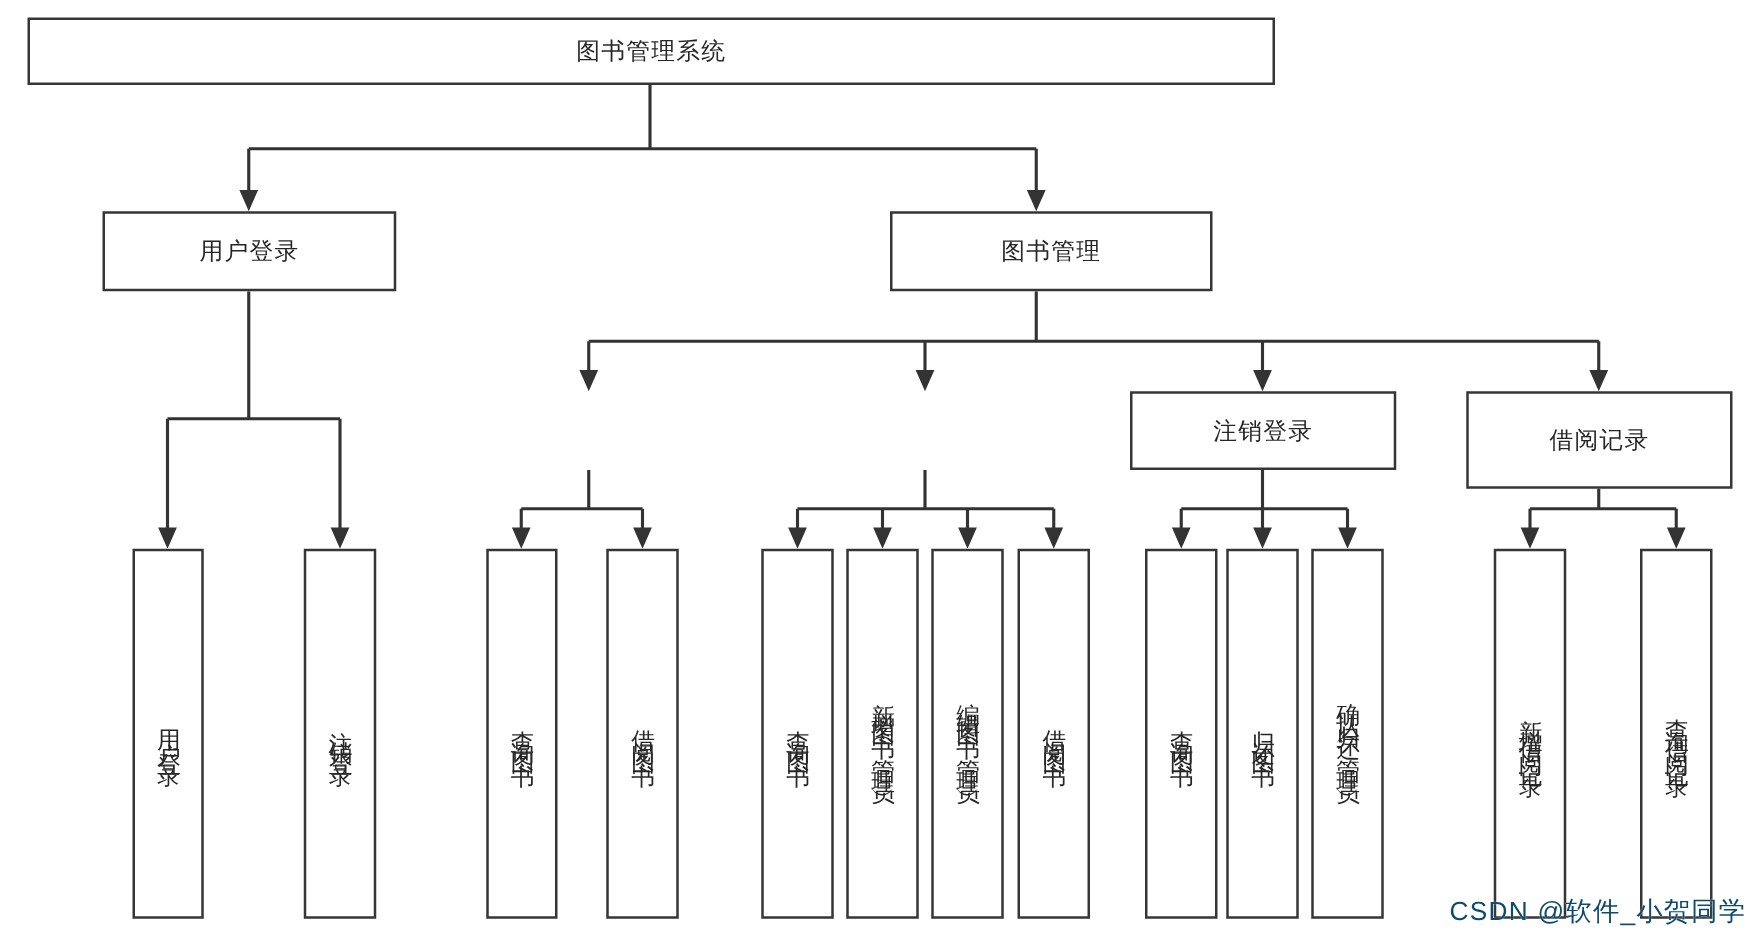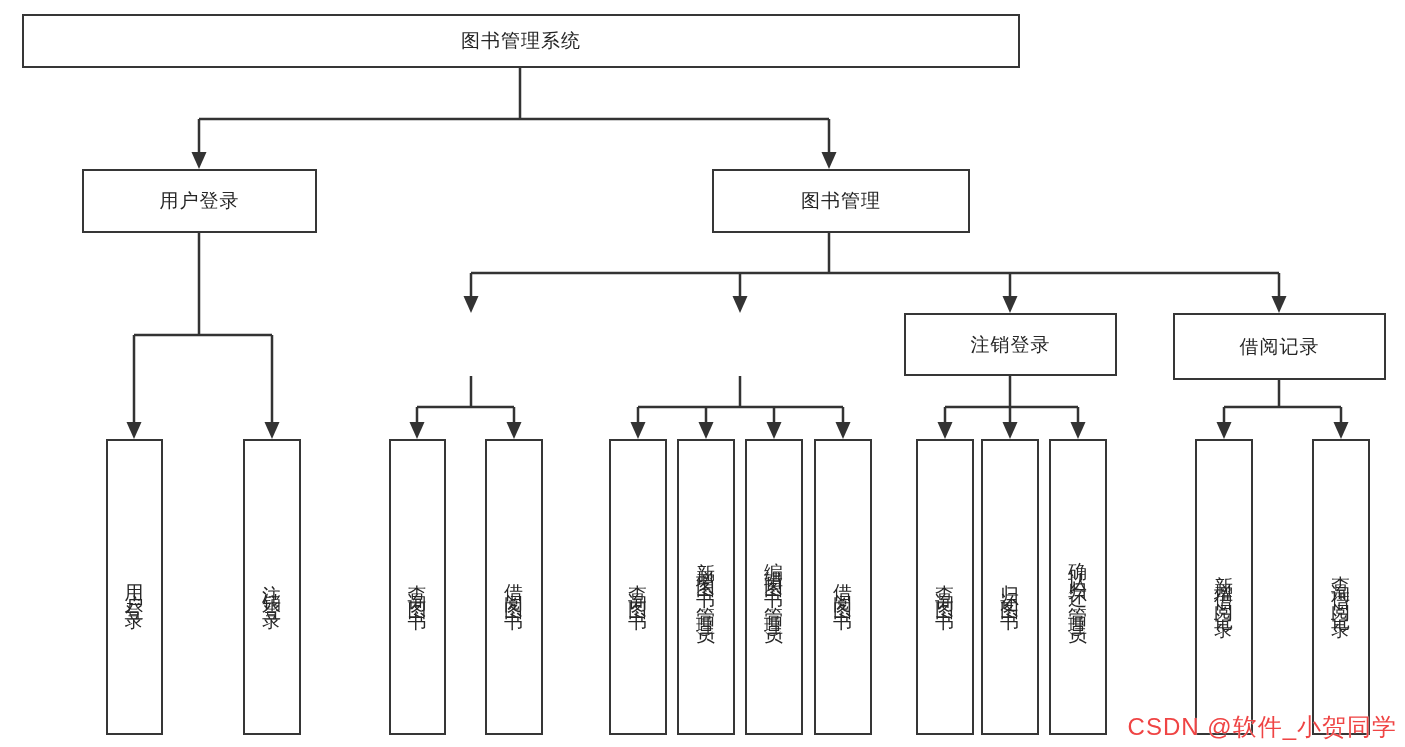--- a/index.html
+++ b/index.html
@@ -46,41 +46,41 @@
     line-height: 1;
     max-height: 284px;
   }
   
   .n-root   { left: 22px;   top: 14px;  width: 998px; height: 54px; }
   .n-login  { left: 82px;   top: 169px; width: 235px; height: 64px; }
   .n-mgmt   { left: 712px;  top: 169px; width: 258px; height: 64px; }
   .n-newrec { left: 365px;  top: 313px; width: 212px; height: 63px; }
   .n-borrow { left: 633px;  top: 313px; width: 214px; height: 63px; }
   .n-current{ left: 904px;  top: 313px; width: 213px; height: 63px; }
-  .n-records{ left: 1173px; top: 313px; width: 213px; height: 67px; }
+  .n-records{ left: 1173px; top: 313px; width: 213px; height: 78px; }
   .lf { top: 439px; width: 57px; height: 296px; }
   .lf-u1 { left: 106px; }
   .lf-u2 { left: 243px; width: 58px; }
   .lf-n1 { left: 389px; }
   .lf-n2 { left: 485px; width: 58px; }
   .lf-b1 { left: 609px; width: 58px; }
   .lf-b2 { left: 677px; width: 58px; }
   .lf-b3 { left: 745px; width: 58px; }
   .lf-b4 { left: 814px; width: 58px; }
   .lf-c1 { left: 916px; width: 58px; }
   .lf-c2 { left: 981px; width: 58px; }
   .lf-c3 { left: 1049px; width: 58px; }
   .lf-r1 { left: 1195px; width: 58px; }
   .lf-r2 { left: 1312px; width: 58px; }
   .watermark {
     position: absolute;
     right: 8px;
     bottom: 4px;
-    font-size: 24px;
-    color: #ef4444;
+    font-size: 21px;
+    color: #0c4a6e;
     letter-spacing: 1px;
     white-space: nowrap;
     text-shadow: 0 0 1px #ffffff;
   }
 </style>
 </head>
 <body>
 
 <div class="canvas">
 

